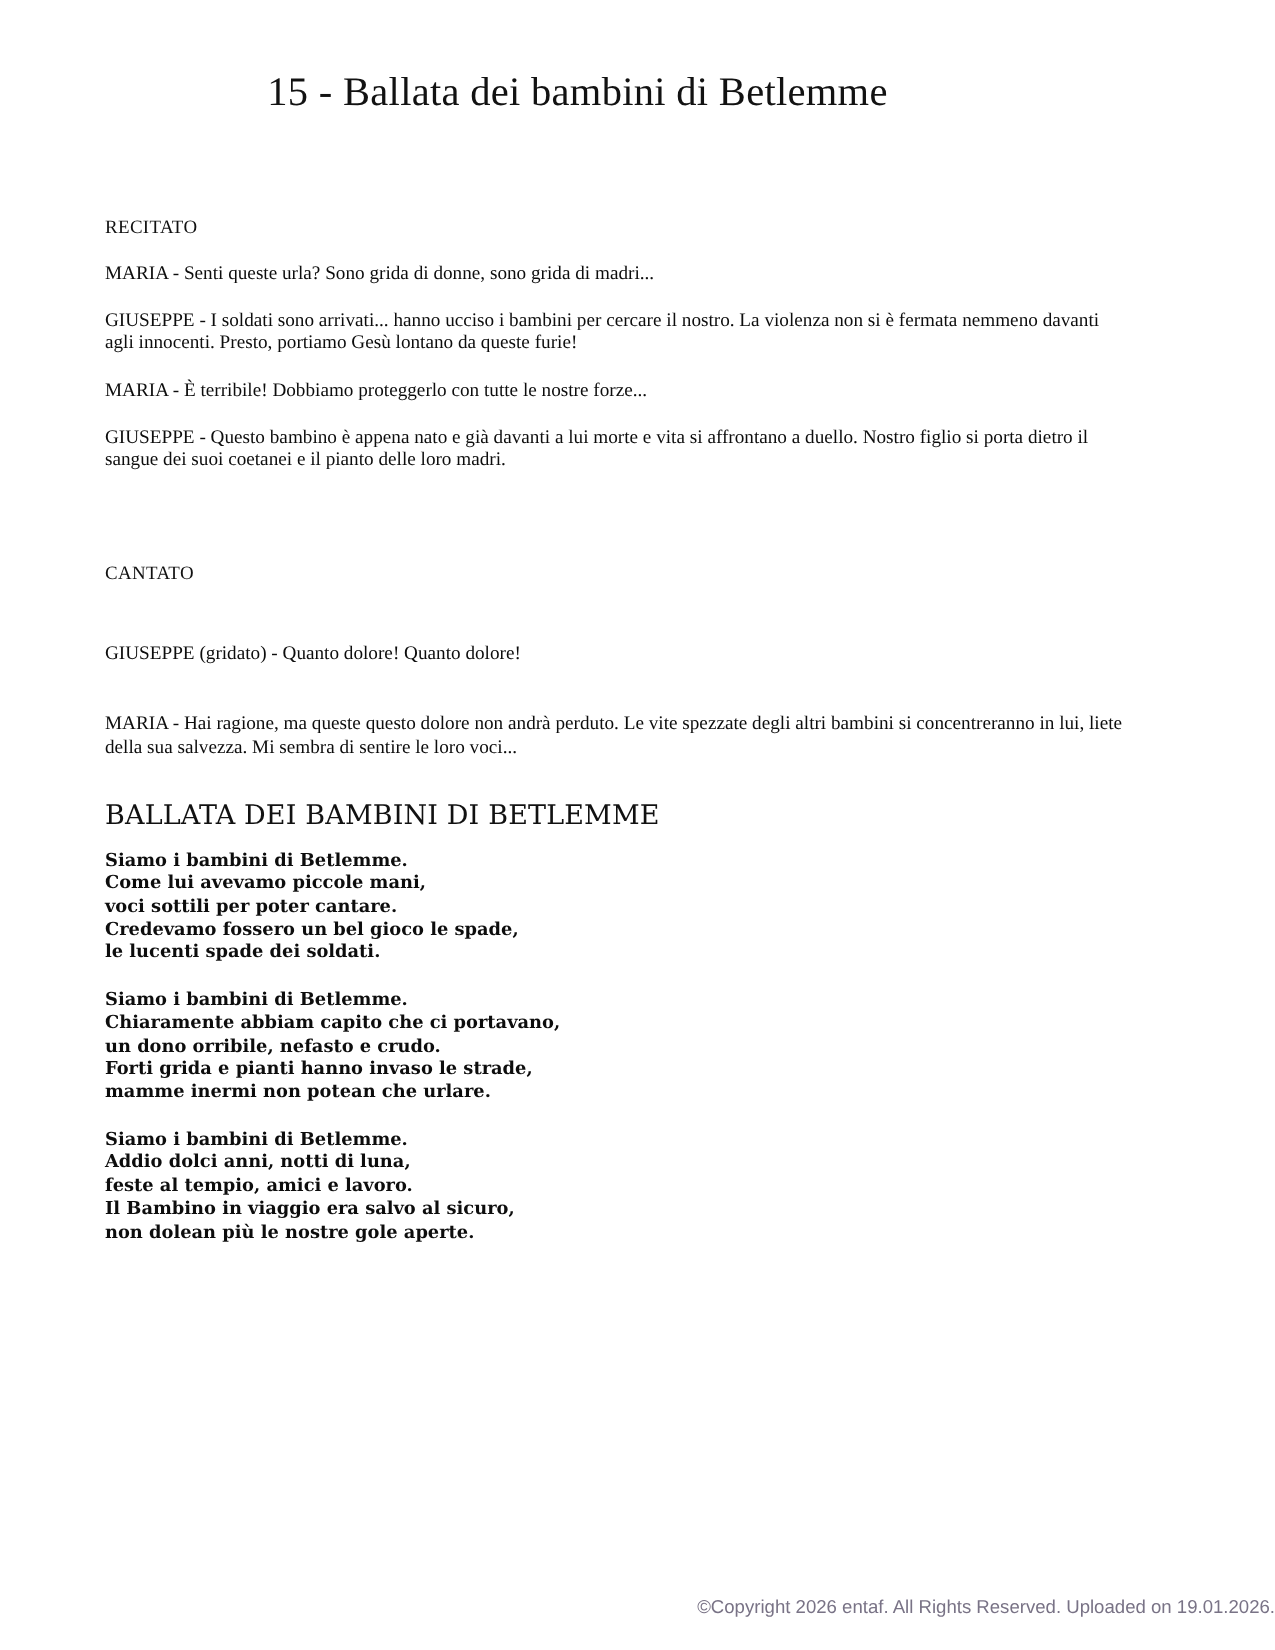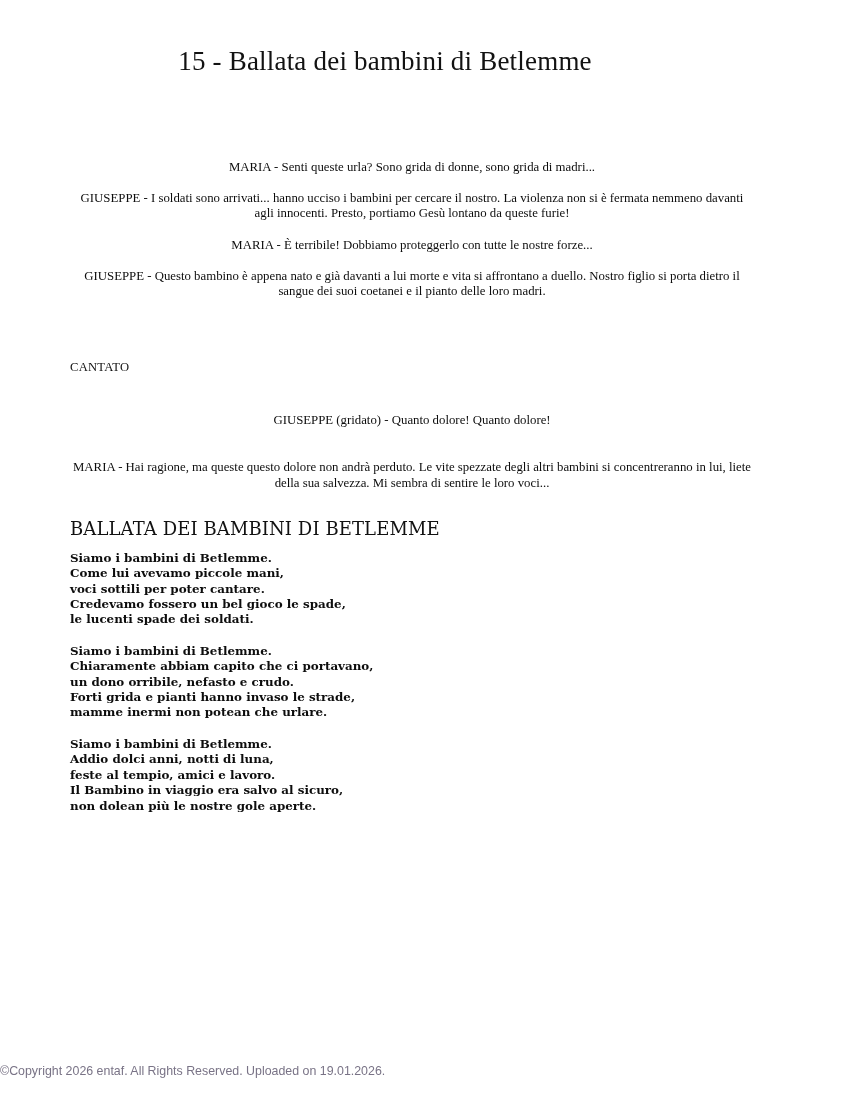--- a/index.html
+++ b/index.html
@@ -55,21 +55,21 @@
     color: #111111;
     margin: 0;
   }
 
   .dialogue {
     font-family: "Liberation Serif", "DejaVu Serif", serif;
     font-size: 12.8px;
     line-height: 15.2px;
     color: #0d0d0d;
     margin: 0;
-    text-align: center;
+    text-align: left;
     hyphens: none;
   }
 
   
   .gap-recitato { height: 16px; }
   .gap-para     { height: 16px; }
   .gap-big      { height: 61px; }
   .gap-cantato  { height: 38px; }
   .gap-mid      { height: 32px; }
   .gap-songtitle{ height: 30px; }
@@ -95,37 +95,38 @@
     white-space: pre-line;
     font-weight: bold;
   }
 
   
   .footer {
     position: absolute;
     left: 0;
     top: 1063px;
     width: 850px;
-    text-align: left;
+    text-align: right;
     font-family: "Liberation Sans", "DejaVu Sans", sans-serif;
     font-size: 12.4px;
     line-height: 16px;
     color: #797386;
     white-space: pre;
   }
 </style>
 </head>
 <body>
 
 <div class="page">
 
   <div class="doc-title">15 - Ballata dei bambini di Betlemme</div>
 
   <div class="content">
 
+    <p class="section-label">RECITATO</p>
 
     <div class="gap-recitato"></div>
 
     <p class="dialogue">MARIA - Senti queste urla? Sono grida di donne, sono grida di madri...</p>
 
     <div class="gap-para"></div>
 
     <p class="dialogue">GIUSEPPE - I soldati sono arrivati... hanno ucciso i bambini per cercare il nostro. La violenza non si è fermata nemmeno davanti agli innocenti. Presto, portiamo Gesù lontano da queste furie!</p>
 
     <div class="gap-para"></div>

